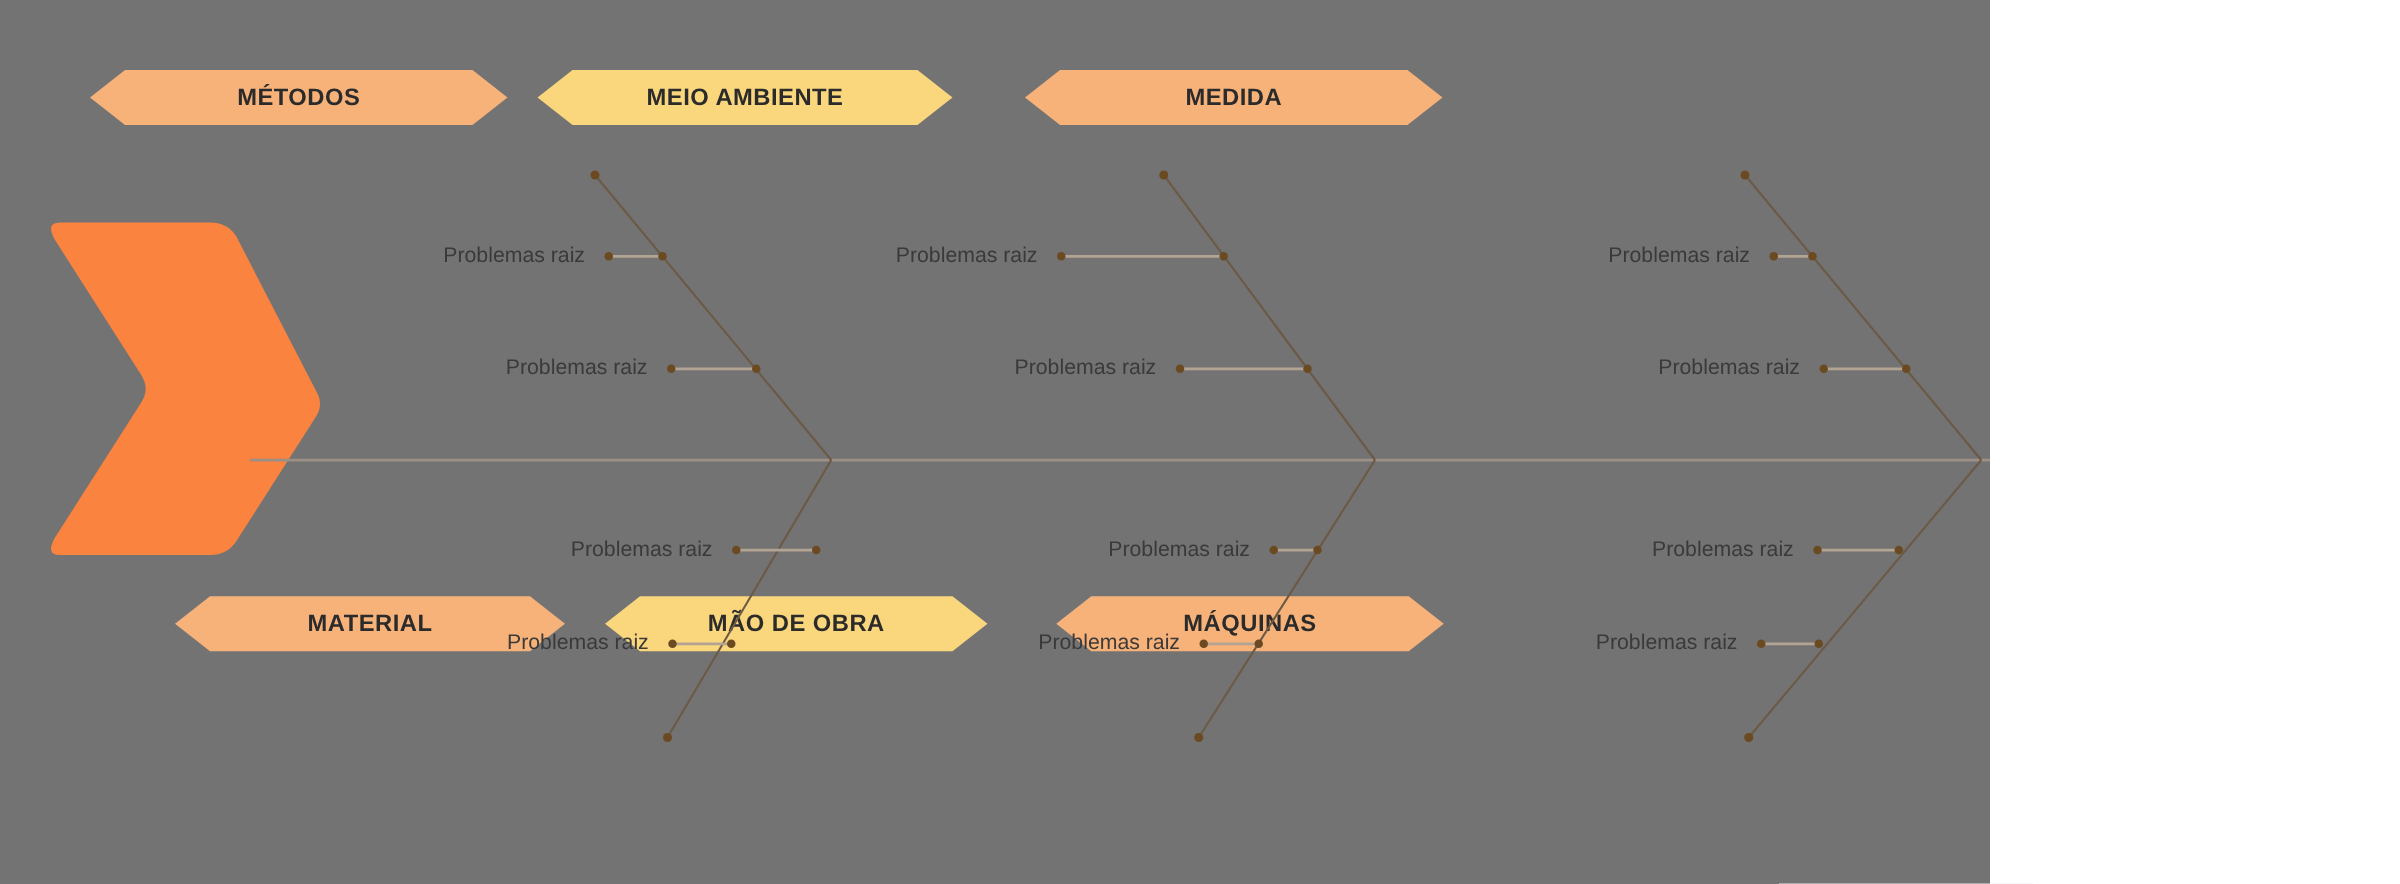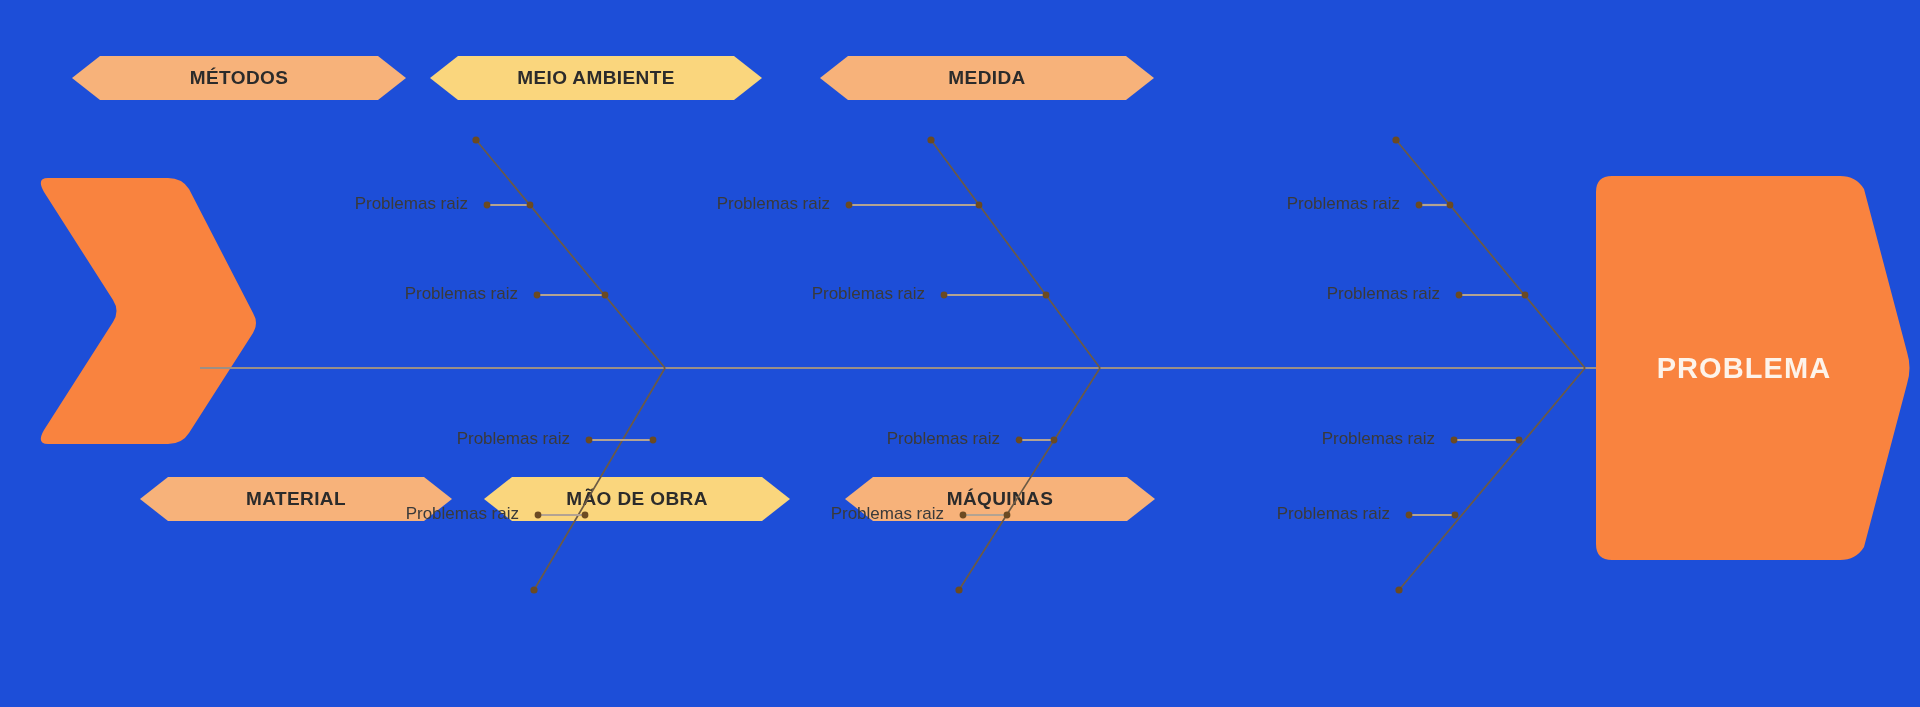--- a/index.html
+++ b/index.html
@@ -5,23 +5,23 @@
   html, body {
     margin: 0;
     padding: 0;
     background: #ffffff;
   }
   body {
     font-family: "Liberation Sans", sans-serif;
   }
   #canvas {
     position: relative;
-    width: 1920px;
+    width: 1592px;
     height: 707px;
-    background: #1d4ed8;
+    background: #737373;
     overflow: hidden;
   }
   #diagram-svg {
     position: absolute;
     left: 0;
     top: 0;
     width: 1920px;
     height: 707px;
   }
   .banner-label {

